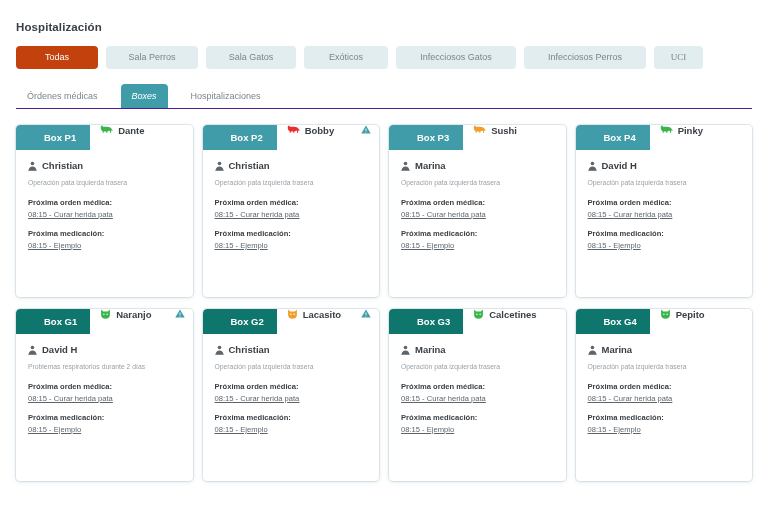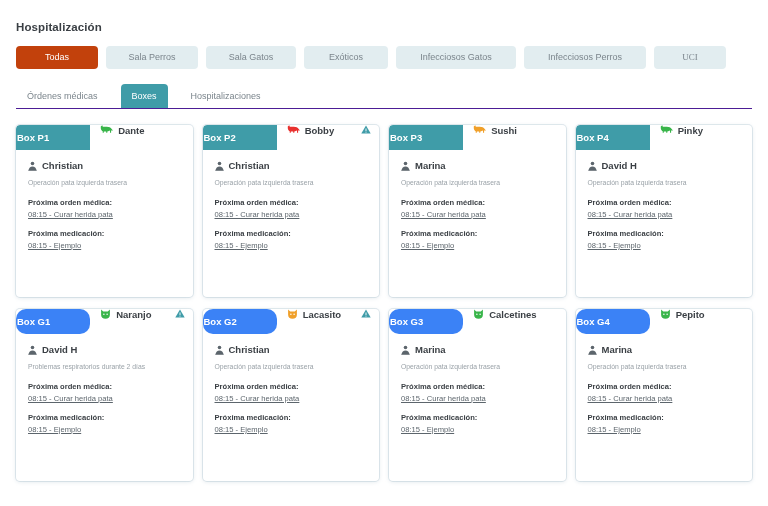--- a/index.html
+++ b/index.html
@@ -24,60 +24,60 @@
     background: #e2edf0; padding: 0 10px; white-space: nowrap;
     cursor: pointer; user-select: none;
   }
   .pill.active { background: #c2410c; color: #ffffff; }
   .pill.w1 { width: 82px; }
   .pill.w2 { width: 92px; }
   .pill.w3 { width: 90px; }
   .pill.w4 { width: 84px; }
   .pill.w5 { width: 122px; }
   .pill.w6 { width: 120px; }
-  .pill.w7 { width: 72px; font-family: Liberation Serif, serif; }
+  .pill.w7 { width: 49px; font-family: Liberation Serif, serif; }
 
   
   .subtab-row {
     display: flex; align-items: flex-end; gap: 12px;
     margin-top: 14px; height: 26px;
     border-bottom: 1px solid #4c1d95;
   }
   .subtab {
     font-size: 9px; color: #7b858c; height: 24px; line-height: 24px;
     padding: 0 11px; border-radius: 4px 4px 0 0; cursor: pointer;
     user-select: none; white-space: nowrap;
   }
-  .subtab.active { background: #3f9ca8; color: #fff; }
+  .subtab.active { background: #3f9ca8; color: #fff; font-style: italic; }
 
   
   .grid {
     margin-top: 16px;
     display: grid;
     grid-template-columns: repeat(4, 1fr);
     gap: 12px 10px;
   }
   .card {
     background: #ffffff;
     border-radius: 4px;
     box-shadow: 0 1px 4px rgba(120,150,170,.22), 0 0 0 1px rgba(225,234,238,.9);
     height: 172px;
     display: flex; flex-direction: column;
     overflow: hidden;
   }
   .card-head { display: flex; align-items: stretch; height: 25px; }
   .box-label {
     width: 42%;
     color: #fff; font-size: 9.5px; font-weight: bold;
-    display: flex; align-items: center; padding-left: 1px;
+    display: flex; align-items: center; padding-left: 28px;
     border-radius: 4px 0 0 0;
     white-space: nowrap;
   }
   .box-label.teal { background: #3f9ca8; }
-  .box-label.purple { background: #3b82f6; border-radius: 10px; }
+  .box-label.purple { background: #0f766e; }
   .pet-area {
     flex: 1; display: flex; align-items: flex-start;
     padding: 0 8px 0 10px; gap: 5px;
   }
   .pet-name { font-size: 9.5px; font-weight: bold; color: #3a3f44; white-space: nowrap; }
   .warn { margin-left: auto; display: flex; align-items: center; }
   .card-body { padding: 10px 12px 0 12px; }
   .owner-row { display: flex; align-items: flex-end; gap: 5px; }
   .owner-name { font-size: 9.5px; font-weight: bold; color: #3a3f44; }
   .note { font-size: 6.8px; color: #9aa2a8; margin-top: 8px; line-height: 1.3; }

